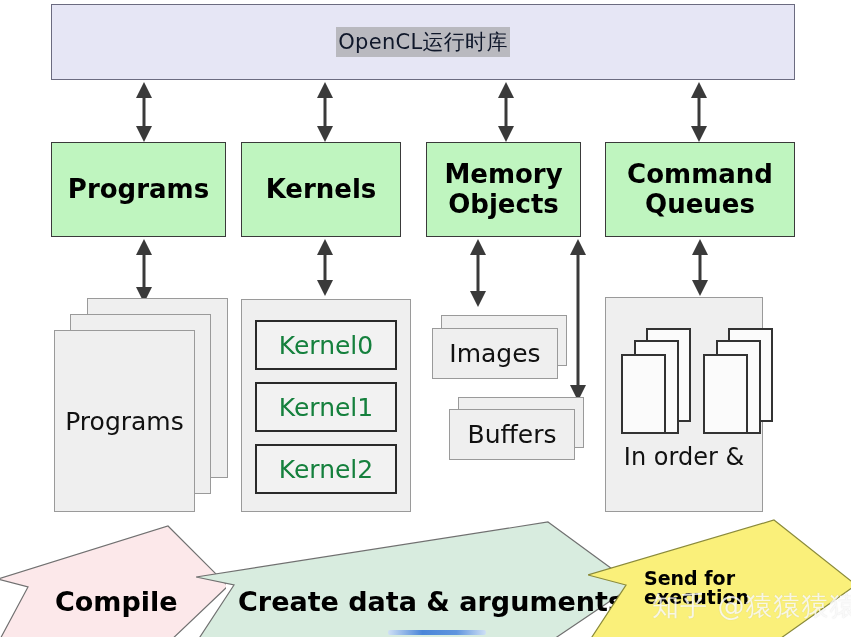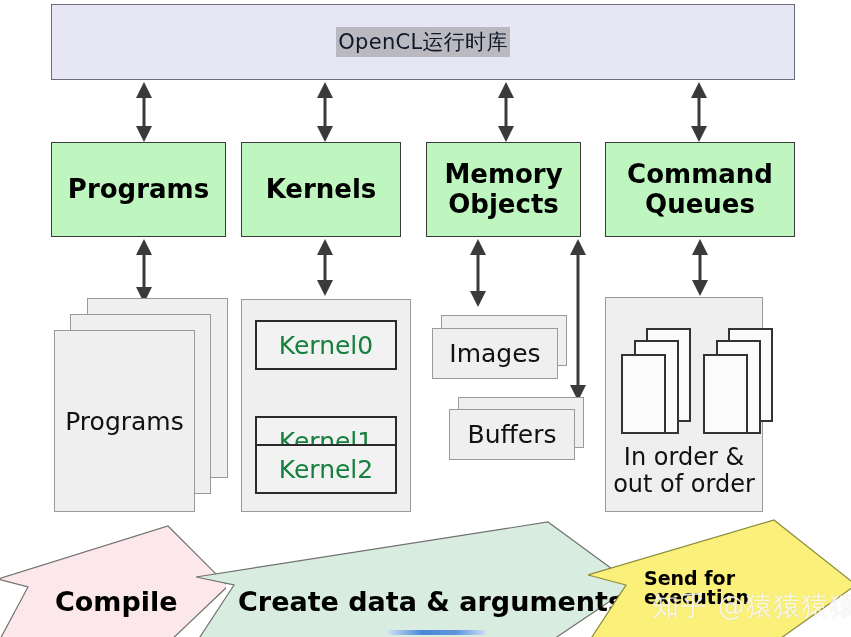--- a/index.html
+++ b/index.html
@@ -247,21 +247,21 @@
     <div class="sheet" style="left:70px;  top:314px; width:141px; height:180px;"></div>
     <div class="sheet" style="left:54px;  top:330px; width:141px; height:182px;"></div>
     <div class="sheet-label" style="left:54px; top:330px; width:141px; height:182px;">Programs</div>
   </div>
 
   <div class="panel" style="left:241px; top:299px; width:170px; height:213px;">
   </div>
   <div class="kernel-box" style="left:255px; top:320px; width:142px; height:50px;">
     <span>Kernel0</span>
   </div>
-  <div class="kernel-box" style="left:255px; top:382px; width:142px; height:50px;margin-top:34px;">
+  <div class="kernel-box" style="left:255px; top:382px; width:142px; height:50px;">
     <span>Kernel1</span>
   </div>
   <div class="kernel-box" style="left:255px; top:444px; width:142px; height:50px;">
     <span>Kernel2</span>
   </div>
 
   <div>
     <div class="sheet" style="left:441px; top:315px; width:126px; height:51px;"></div>
     <div class="sheet" style="left:432px; top:328px; width:126px; height:51px;"></div>
     <div class="sheet-label" style="left:432px; top:328px; width:126px; height:51px;">Images</div>
@@ -277,21 +277,20 @@
 
     <div class="card" style="left:40px; top:30px; width:45px; height:94px;"></div>
     <div class="card" style="left:28px; top:42px; width:45px; height:94px;"></div>
     <div class="card" style="left:15px; top:56px; width:45px; height:80px;"></div>
 
     <div class="card" style="left:122px; top:30px; width:45px; height:94px;"></div>
     <div class="card" style="left:110px; top:42px; width:45px; height:94px;"></div>
     <div class="card" style="left:97px;  top:56px; width:45px; height:80px;"></div>
 
     <div class="queue-caption" style="left:0; top:146px;">In order &amp;</div>
-    <div class="queue-caption" style="left:0; top:173px;">out of order</div>
   </div>
 
   <div class="chev" style="left:-2px; top:523px;">
     <svg width="228" height="118" viewBox="0 0 228 118">
       <polygon points="168,4 228,62 168,118 0,118 30,62 0,58 0,58 0,118" fill="none" stroke="none"></polygon>
       <path d="M 168,4 L 228,62 L 168,118 L 0,118 L 28,62 L 0,58 L 0,58 Z" fill="none"></path>
       <path d="M 170,3 L 230,63 L 170,120 L 0,120 L 30,64 L 0,56 Z" fill="#fce8ea" stroke="#707070" stroke-width="1.2"></path>
     </svg>
   </div>
   <div class="chev-label" style="left:55px; top:588px; font-size:27px;">Compile</div>

